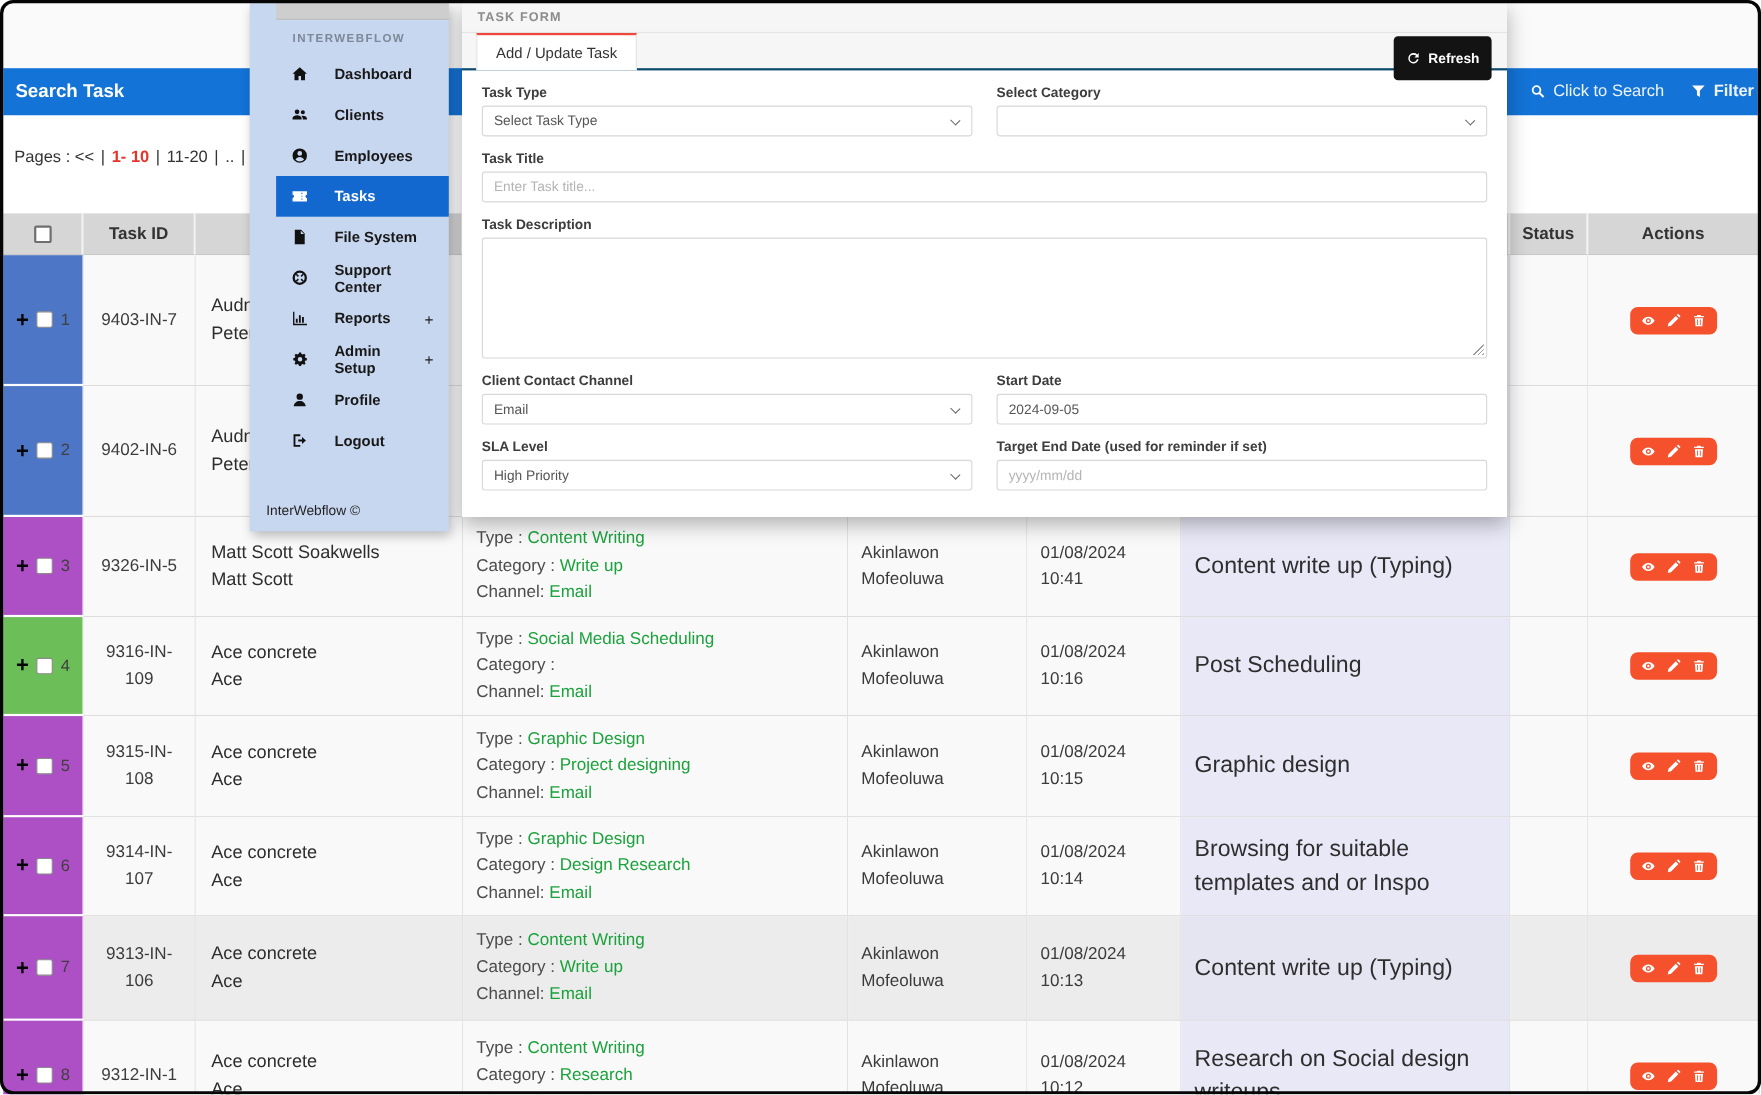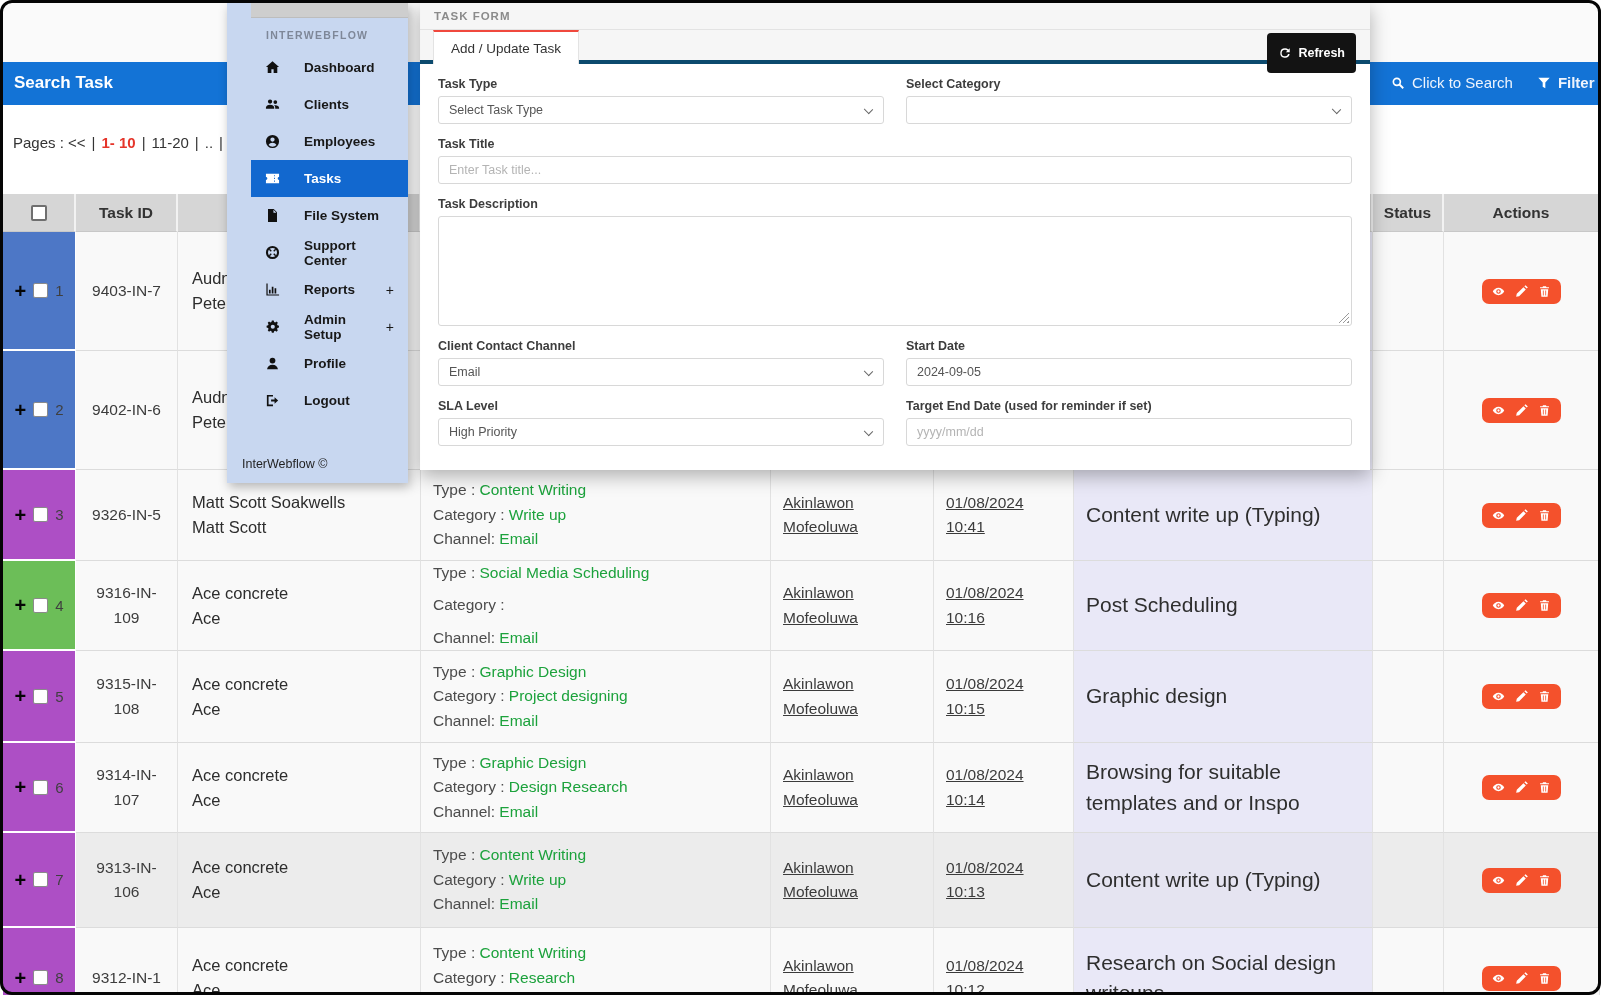--- a/index.html
+++ b/index.html
@@ -29,21 +29,21 @@
   .numcell { flex-direction: row; align-items: center; justify-content: center; gap: 7px; border-bottom: 2px solid #fff; border-right: 1px solid #fff; }
   .plus { font-size: 20px; font-weight: 900; color: #050505; line-height: 1; cursor: pointer; }
   .cbx { width: 15px; height: 15px; background: #fff; border: 1px solid #8a8a8a; border-radius: 2px; cursor: pointer; }
   .hcbx { width: 16px; height: 16px; background: #fff; border: 2px solid #6f6f6f; border-radius: 2px; cursor: pointer; }
   .rownum { font-size: 15px; color: #3f3f3f; }
   .idcell { align-items: center; flex-direction: row; justify-content: center; font-size: 15.5px; color: #3c3c3c; text-align: center; padding: 0 8px; flex-wrap: wrap; }
   .idtext { width: 100%; text-align: center; line-height: 1.55; word-break: normal; overflow-wrap: break-word; }
   .clientcell { padding-left: 14px; font-size: 16.5px; color: #2d2d2d; line-height: 1.5; }
   .typecell { padding-left: 12px; font-size: 15.5px; line-height: 1.58; color: #4c4c4c; }
   .typecell .green { color: #1ca23c; }
-  .asgcell, .datecell { padding-left: 12px; font-size: 15.5px; color: #3b3b3b; line-height: 1.55; text-decoration: underline; }
+  .asgcell, .datecell { padding-left: 12px; font-size: 15.5px; color: #3b3b3b; line-height: 1.55; }
   .desccell { background: #e9e8f7; padding: 0 12px; font-size: 21px; color: #2e2e2e; line-height: 1.45; }
   .statuscell { }
   .actcell { align-items: center; }
   .actgroup { display: inline-flex; align-items: center; gap: 10px; background: #f4512c; border-radius: 7px; padding: 6px 10px; cursor: pointer; }
   .actgroup svg { width: 13px; height: 13px; display: block; color: #fff; }
   .rstripe .cell { background: #ececec; }
   .rstripe .desccell { background: #e5e4f1; }
 
   
   .sidebar { position: absolute; left: 227px; top: 3px; width: 181px; height: 480px; background: #c8d7f0; z-index: 20; box-shadow: 2px 4px 10px rgba(0,0,0,.28); padding-left: 24px; }
@@ -52,21 +52,21 @@
   .sitem { display: flex; align-items: center; height: 37px; padding: 0 14px; gap: 24px; font-size: 13.5px; font-weight: 600; color: #181818; cursor: pointer; }
   .sitem svg { width: 15px; height: 15px; flex: 0 0 15px; color: #111; }
   .sitem.active { background: #1268cf; color: #fff; }
   .sitem.active svg { color: #fff; }
   .sexpand { margin-left: auto; font-size: 14px; font-weight: 400; }
   .sfooter { position: absolute; left: 15px; bottom: 12px; font-size: 12.5px; color: #1f1f1f; }
 
   
   .modal { position: absolute; left: 420px; top: 3px; width: 950px; height: 467px; background: #fff; z-index: 15; box-shadow: 0 6px 18px rgba(0,0,0,.30); }
   .m-hd { height: 27px; background: #f6f6f6; border-bottom: 1px solid #e3e3e3; display: flex; align-items: center; padding-left: 14px; font-size: 11.5px; letter-spacing: 1px; color: #8b8b8b; font-weight: 600; }
-  .m-tabs { height: 34px; background: #f6f6f6; border-bottom: 4px solid #0c4a6e; position: relative; }
+  .m-tabs { height: 34px; background: #f6f6f6; border-bottom: 2px solid #0c4a6e; position: relative; }
   .tab { position: absolute; left: 13px; top: 0; height: 34px; background: #fff; border-top: 2px solid #f0483d; border-left: 1px solid #e3e3e3; border-right: 1px solid #e3e3e3; padding: 0 17px; display: flex; align-items: center; font-size: 13.5px; color: #333; z-index: 2; cursor: pointer; }
   .refresh { position: absolute; right: 14px; top: 3px; height: 40px; background: #131313; color: #fff; border-radius: 4px; display: flex; align-items: center; gap: 6px; padding: 16px 11px; font-size: 12.5px; font-weight: bold; cursor: pointer; }
   .refresh svg { width: 13px; height: 13px; color: #fff; }
   .m-body { padding: 13px 18px 0 18px; }
   .f2 { display: flex; gap: 22px; }
   .fcol { flex: 1; min-width: 0; }
   .fgroup { margin-bottom: 13px; }
   .flabel { font-size: 12.5px; font-weight: 600; color: #3d3d3d; margin-bottom: 5px; }
   .fselect, .finput { height: 28px; border: 1px solid #d8d8d8; border-radius: 3px; background: #fff; display: flex; align-items: center; padding: 0 10px; font-size: 12.5px; color: #555; position: relative; cursor: pointer; }
   .chev { position: absolute; right: 11px; top: 9px; width: 7px; height: 7px; border-right: 1.6px solid #666; border-bottom: 1.6px solid #666; transform: rotate(45deg) scale(1,0.9); }
@@ -258,21 +258,21 @@
           <span class="cbx"></span>
           <span class="rownum">4</span>
         </div>
         <div class="cell idcell" style="width: 102px;">
           <span class="idtext">9316-IN-109</span>
         </div>
         <div class="cell clientcell" style="width: 243px;">
           <div>Ace concrete</div>
           <div>Ace</div>
         </div>
-        <div class="cell typecell" style="width: 350px; justify-content: space-between;">
+        <div class="cell typecell" style="width: 350px;">
           <div><span>Type : </span><span class="green">Social Media Scheduling</span></div>
           <div><span>Category : </span><span class="green"></span></div>
           <div><span>Channel: </span><span class="green">Email</span></div>
         </div>
         <div class="cell asgcell" style="width: 163px;">
           <div>Akinlawon</div>
           <div>Mofeoluwa</div>
         </div>
         <div class="cell datecell" style="width: 140px;">
           <div>01/08/2024</div>

